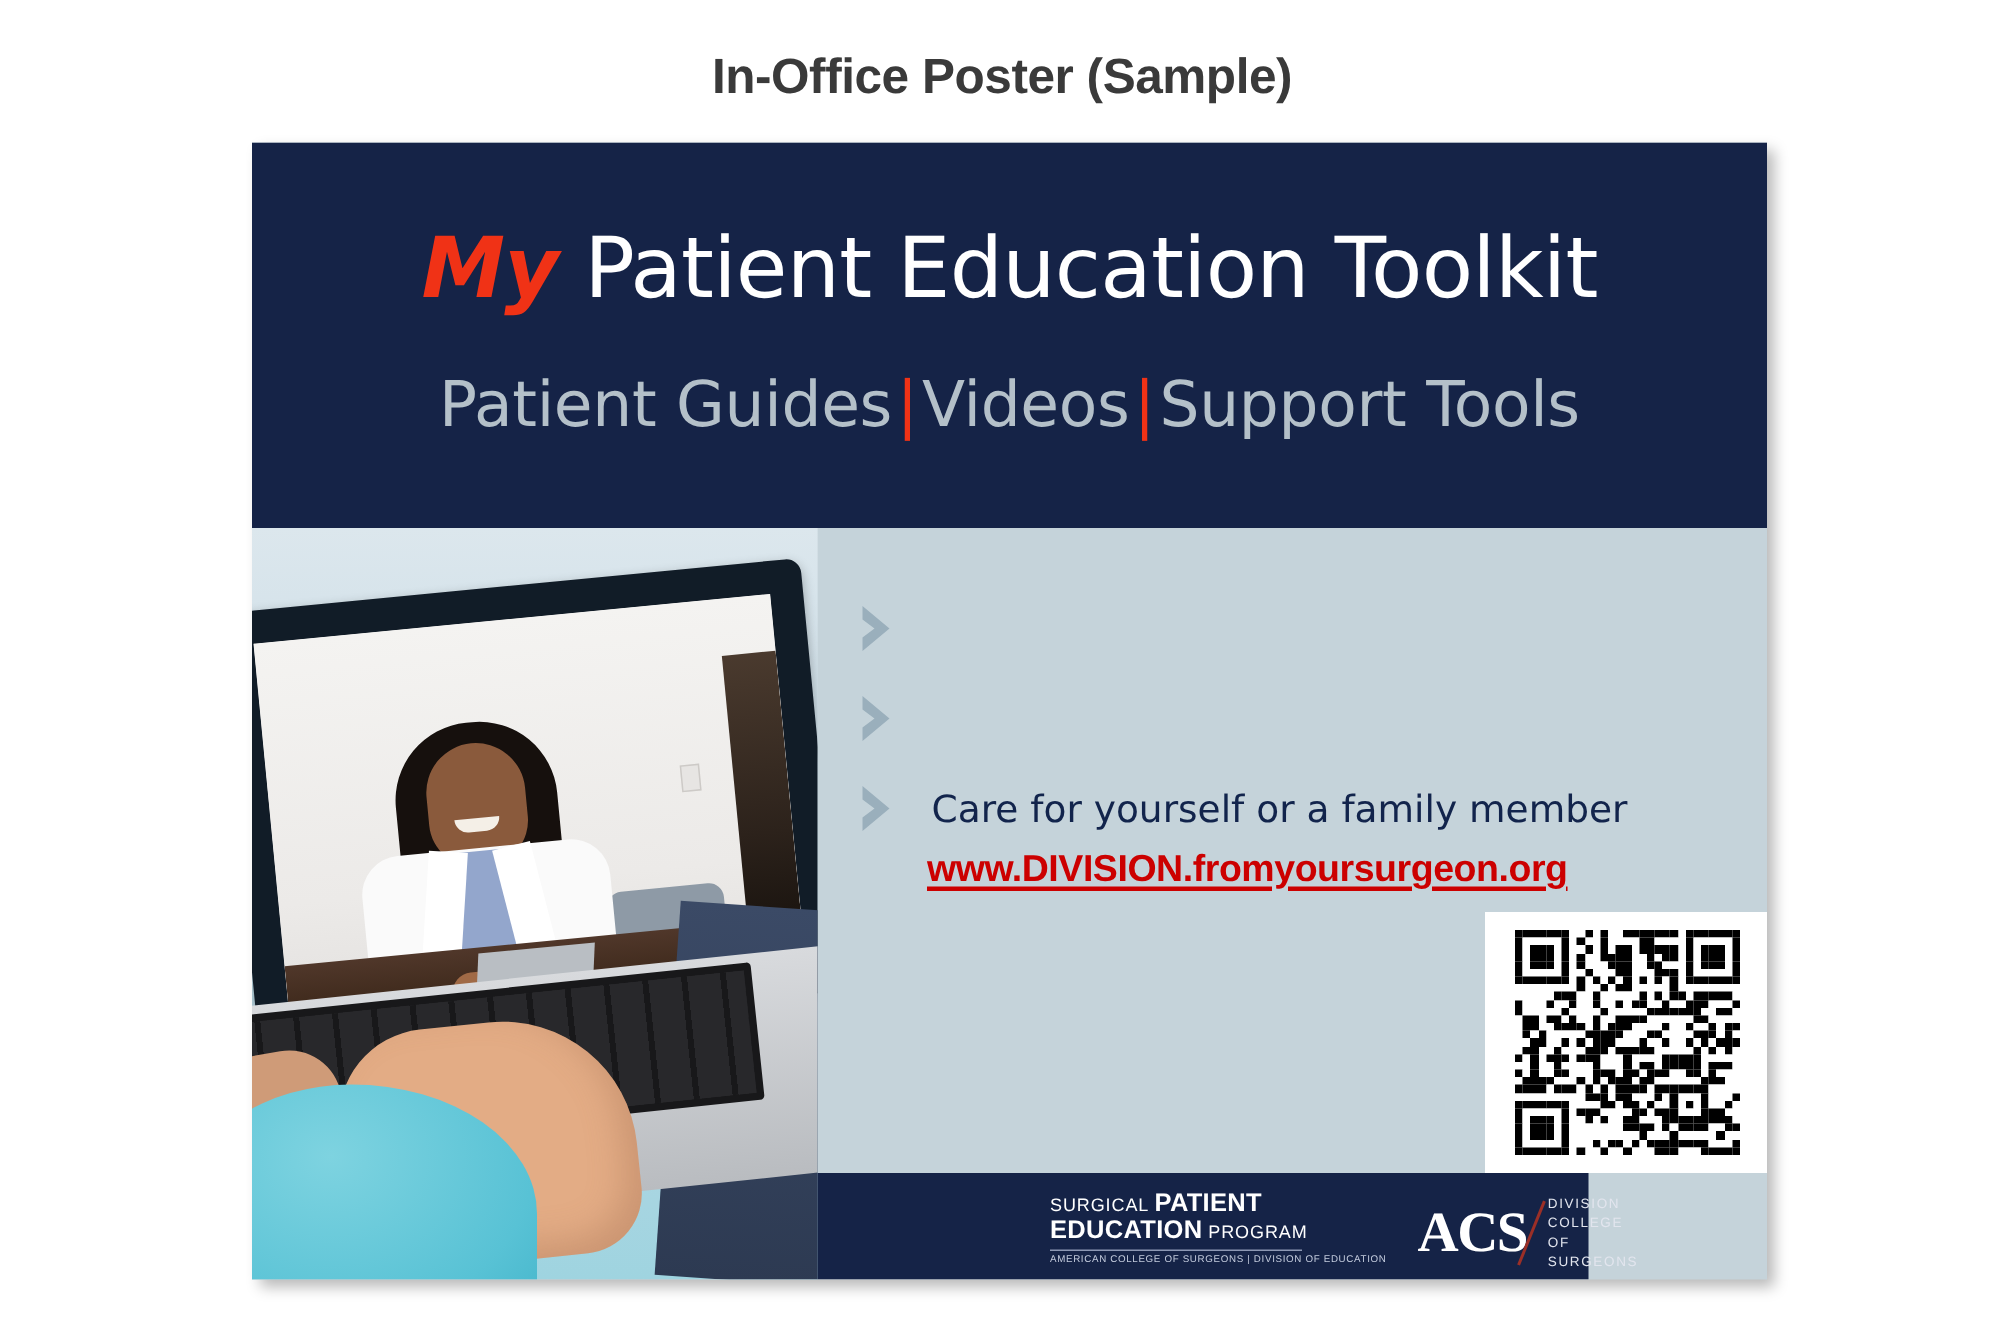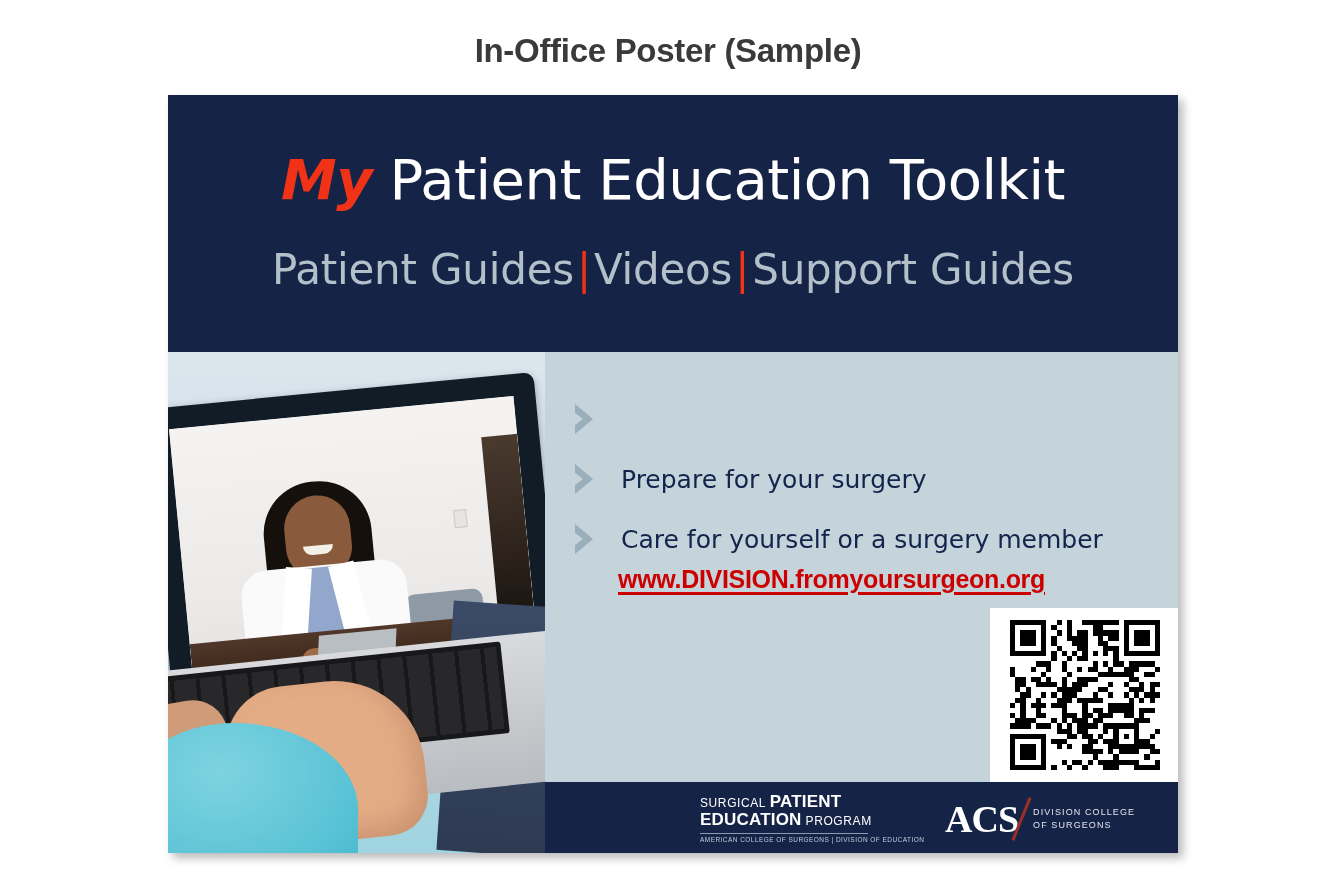--- a/index.html
+++ b/index.html
@@ -334,21 +334,21 @@
     grid-template-rows: repeat(29, 1fr);
     background: #ffffff;
   }
   .qr i { background: #000000; display: block; }
 
   
   .poster-footer {
     position: absolute;
     left: 377px;
     top: 687px;
-    width: 633px;
+    width: 514px;
     height: 71px;
     background: #152347;
   }
 
   .spep-logo {
     position: absolute;
     left: 155px;
     top: 11px;
     text-align: left;
     color: #ffffff;
@@ -397,21 +397,21 @@
 <body>
 
 <div id="page">
 
   <div class="slide-title">In-Office Poster (Sample)</div>
 
   <div class="poster">
 
     <div class="poster-header">
       <div class="headline"><span class="my">My</span><span> Patient Education Toolkit</span></div>
-      <div class="subhead"><span>Patient Guides</span><span class="bar">|</span><span>Videos</span><span class="bar">|</span><span>Support Guides</span></div>
+      <div class="subhead"><span>Patient Guides</span><span class="bar">|</span><span>Videos</span><span class="bar">|</span><span>Support Tools</span></div>
     </div>
 
     <div class="poster-body"></div>
 
     <div class="photo">
       <div class="wall"></div>
       <div class="lid">
         <div class="screen">
           <div class="room-bg"></div>
           <div class="door"></div>
@@ -442,27 +442,26 @@
     <div class="bullets">
       <div class="bullet">
         <svg class="chev" viewBox="0 0 28 34">
             <path d="M4 2 L22 17 L4 32 L4 23 L12 17 L4 11 Z" fill="#9aafbc"></path>
           </svg>
       </div>
       <div class="bullet">
         <svg class="chev" viewBox="0 0 28 34">
             <path d="M4 2 L22 17 L4 32 L4 23 L12 17 L4 11 Z" fill="#9aafbc"></path>
           </svg>
-        <span class="bullet-text">Prepare for your surgery</span>
       </div>
       <div class="bullet">
         <svg class="chev" viewBox="0 0 28 34">
             <path d="M4 2 L22 17 L4 32 L4 23 L12 17 L4 11 Z" fill="#9aafbc"></path>
           </svg>
-        <span class="bullet-text">Care for yourself or a surgery member</span>
+        <span class="bullet-text">Care for yourself or a family member</span>
       </div>
     </div>
 
     <div class="url">www.DIVISION.fromyoursurgeon.org</div>
 
 
     <div class="qr-panel">
       <div class="qr" id="qr">
           <i></i>
           <i></i>

